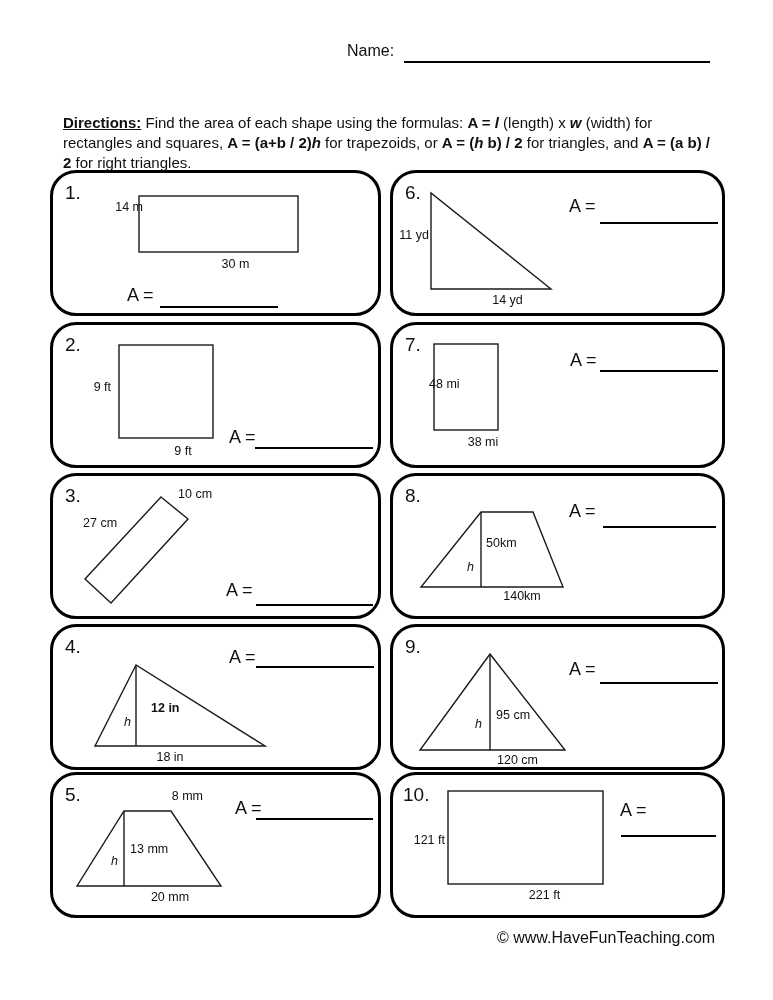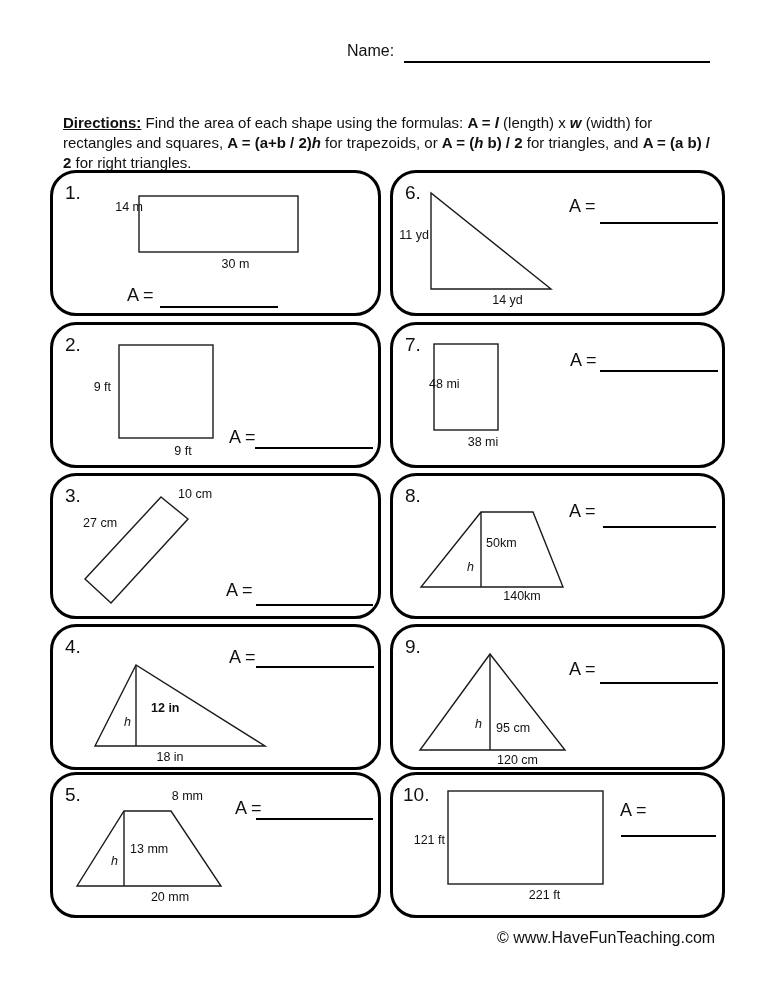--- a/index.html
+++ b/index.html
@@ -116,21 +116,21 @@
     <span class="ans" style="left:176px; top:20px;">A =</span>
     <div class="blank" style="left:203px; top:39px; width:118px;"></div>
   </div>
 
   <div class="box" style="left:390px; top:624px; width:335px; height:146px;">
     <span class="num">9.</span>
     <svg class="shape" width="320" height="140">
       <polygon class="ln" points="97,27 27,123 172,123"></polygon>
       <line class="ln" x1="97" y1="27" x2="97" y2="123"></line>
     </svg>
-    <span class="lbl" style="left:103px; top:94px;">95 cm</span>
+    <span class="lbl" style="left:103px; top:81px;">95 cm</span>
     <span class="hlbl" style="left:82px; top:90px;">h</span>
     <span class="lbl ctr" style="left:70px; top:126px; width:75px;">120 cm</span>
     <span class="ans" style="left:176px; top:32px;">A =</span>
     <div class="blank" style="left:207px; top:55px; width:118px;"></div>
   </div>
 
   <div class="box" style="left:50px; top:772px; width:331px; height:146px;">
     <span class="num">5.</span>
     <svg class="shape" width="320" height="140">
       <polygon class="ln" points="71,36 118,36 168,111 24,111"></polygon>

